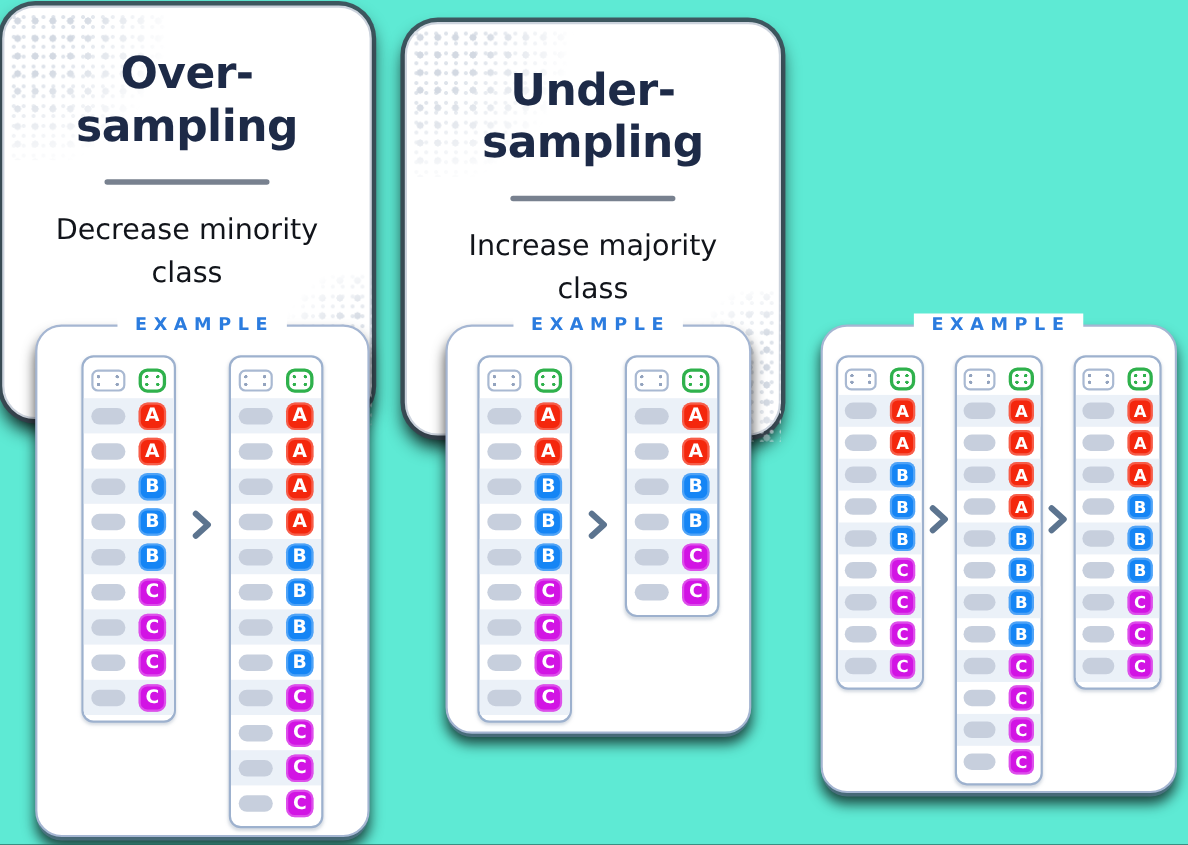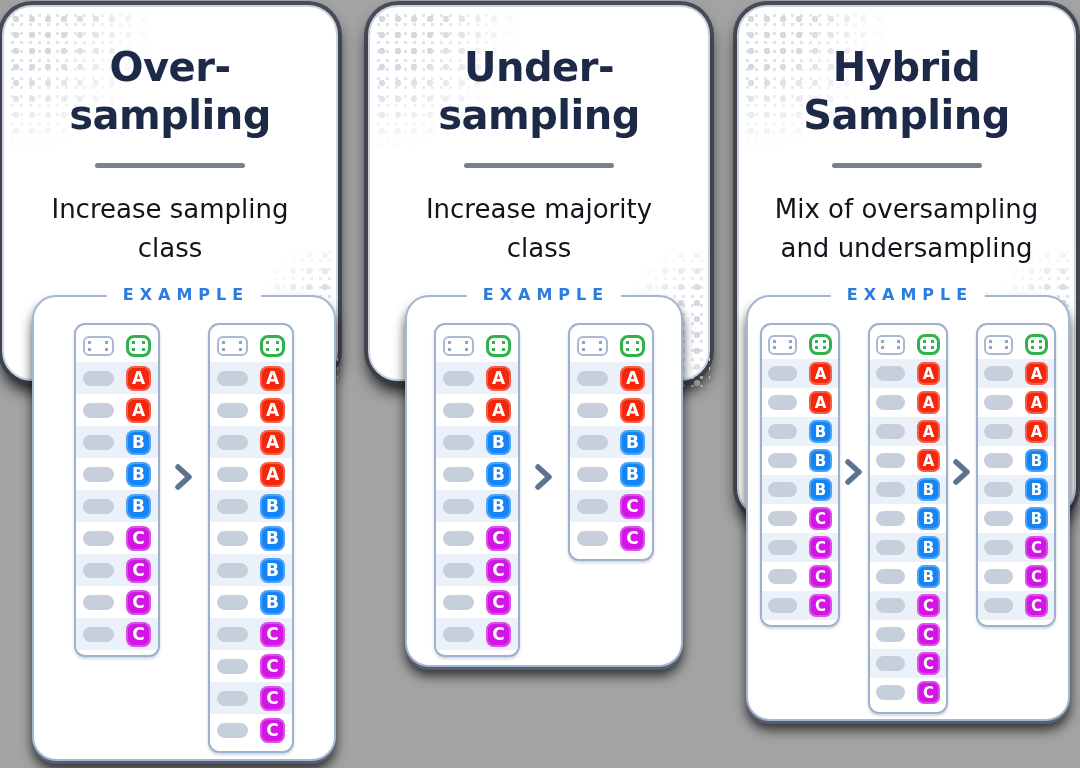--- a/index.html
+++ b/index.html
@@ -1,30 +1,30 @@
 <!DOCTYPE html>
 <html><head>
 <meta charset="utf-8">
 <style>
   * { margin:0; padding:0; box-sizing:border-box; }
   html,body { background:#000; }
   #canvas {
     position:relative; width:1080px; height:768px; overflow:hidden;
-    background:#a3a3a3; font-family:"DejaVu Sans", sans-serif;
+    background:#5eead4; font-family:"DejaVu Sans", sans-serif;
   }
 
   
   .card {
     position:absolute; background:#fff; border-radius:30px;
     border:2px solid #ccd3dd;
     box-shadow: 0 0 0 4px rgba(56,64,76,.85), 0 10px 16px rgba(0,0,0,.9);
     z-index:1;
   }
   #card1 { left:2px;   top:5px; width:336px; height:376px; }
-  #card2 { left:368px; top:5px; width:342px; height:376px; }
+  #card2 { left:368px; top:20px; width:342px; height:376px; }
   #card3 { left:737px; top:5px; width:339px; height:513px; }
 
   .card-title {
     margin-top:36px; text-align:center; font-size:40px; font-weight:bold;
     color:#1D2A47; line-height:1.2; white-space:pre-line; letter-spacing:-.5px;
     position:relative; z-index:2;
   }
   .divider {
     width:150px; height:5px; border-radius:4px; background:#78818F;
     margin:24px auto 22px; position:relative; z-index:2;
@@ -131,21 +131,21 @@
 <body>
 
 <div id="canvas">
 
   <section class="card" id="card1">
     <div class="dots dots-tl"></div>
     <div class="dots dots-r"></div>
     <h1 class="card-title">Over-
 sampling</h1>
     <div class="divider"></div>
-    <p class="card-desc">Increase sampling
+    <p class="card-desc">Decrease minority
 class</p>
   </section>
   <div class="example-box" id="ex1">
     <span class="example-label">EXAMPLE</span>
     <div class="stages">
         <div class="mini-table">
           <div class="t-row t-header">
             <div class="hdr-feature"></div>
             <div class="hdr-label"></div>
           </div>
@@ -333,29 +333,20 @@
             <div class="badge" style="background: rgb(210, 20, 228);">C</div>
           </div>
           <div class="t-row">
             <div class="pill" style="background: rgb(199, 207, 221);"></div>
             <div class="badge" style="background: rgb(210, 20, 228);">C</div>
           </div>
         </div>
       </div>
   </div>
 
-  <section class="card" id="card3">
-    <div class="dots dots-tl"></div>
-    <div class="dots dots-r"></div>
-    <h1 class="card-title">Hybrid
-Sampling</h1>
-    <div class="divider"></div>
-    <p class="card-desc">Mix of oversampling
-and undersampling</p>
-  </section>
   <div class="example-box" id="ex3">
     <span class="example-label">EXAMPLE</span>
     <div class="stages">
         <div class="mini-table">
           <div class="t-row t-header">
             <div class="hdr-feature"></div>
             <div class="hdr-label"></div>
           </div>
           <div class="t-row">
             <div class="pill" style="background: rgb(199, 207, 221);"></div>

